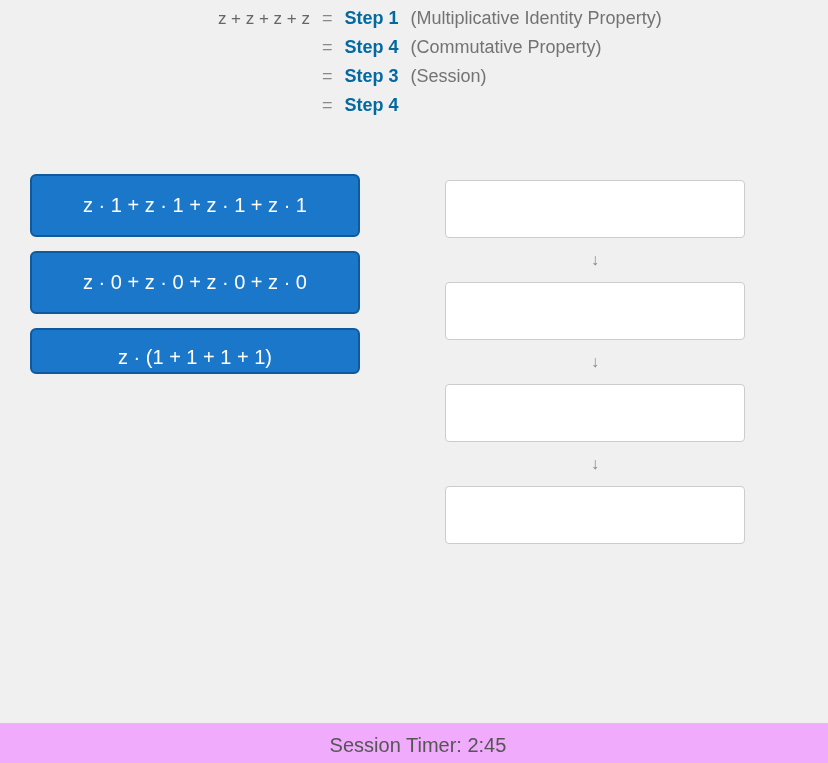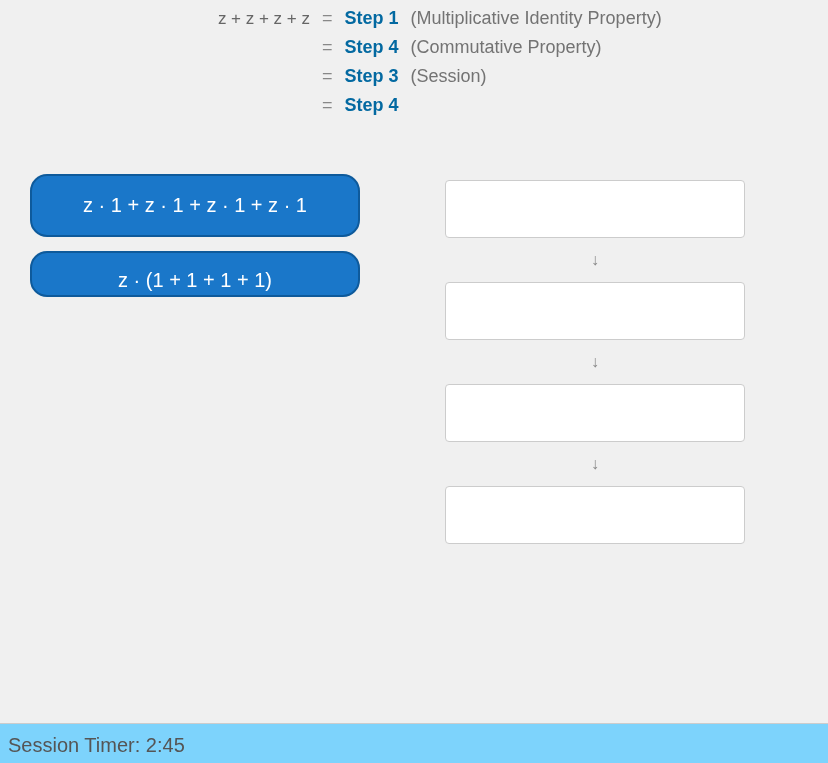--- a/index.html
+++ b/index.html
@@ -44,21 +44,21 @@
     .tiles-col {
       display: flex;
       flex-direction: column;
       gap: 14px;
       width: 330px;
     }
     .tile {
       background: #1a77c9;
       color: #fff;
       border: 2px solid #0e5a9b;
-      border-radius: 17px;
+      border-radius: 6px;
       padding: 18px 10px;
       text-align: center;
       font-size: 20px;
       font-weight: 500;
       cursor: grab;
       user-select: none;
     }
     .tile.short { padding: 16px 10px; }
     .tile.cut { padding-top: 16px; padding-bottom: 0; height: 46px; overflow: hidden;}
     .slots-col {
@@ -82,23 +82,24 @@
       line-height: 1;
       padding: 4px 0;
     }
     .footer {
       position: absolute;
       bottom: 0;
       left: 0;
       right: 0;
       border-top: 1px solid #ccc;
       padding: 10px 0 6px 8px;
+      text-align: center;
       color: #555;
       font-size: 20px;
-      background: #7dd3fc;
+      background: #f0abfc;
     }
   </style>
 </head>
 <body>
 
 <div class="steps-section">
   <div class="step-line">
     <span class="lhs">z + z + z + z</span>
     <span class="eq">=</span>
     <span class="step-label">Step 1</span>
@@ -119,20 +120,21 @@
   <div class="step-line">
     <span class="lhs"></span>
     <span class="eq">=</span>
     <span class="step-label">Step 4</span>
   </div>
 </div>
 
 <div class="main-area">
   <div class="tiles-col">
     <div class="tile">z · 1 + z · 1 + z · 1 + z · 1</div>
+    <div class="tile">z · 0 + z · 0 + z · 0 + z · 0</div>
     <div class="tile cut">z · (1 + 1 + 1 + 1)</div>
   </div>
 
   <div class="slots-col">
     <div class="slot"></div>
     <div class="arrow">↓</div>
     <div class="slot"></div>
     <div class="arrow">↓</div>
     <div class="slot"></div>
     <div class="arrow">↓</div>

